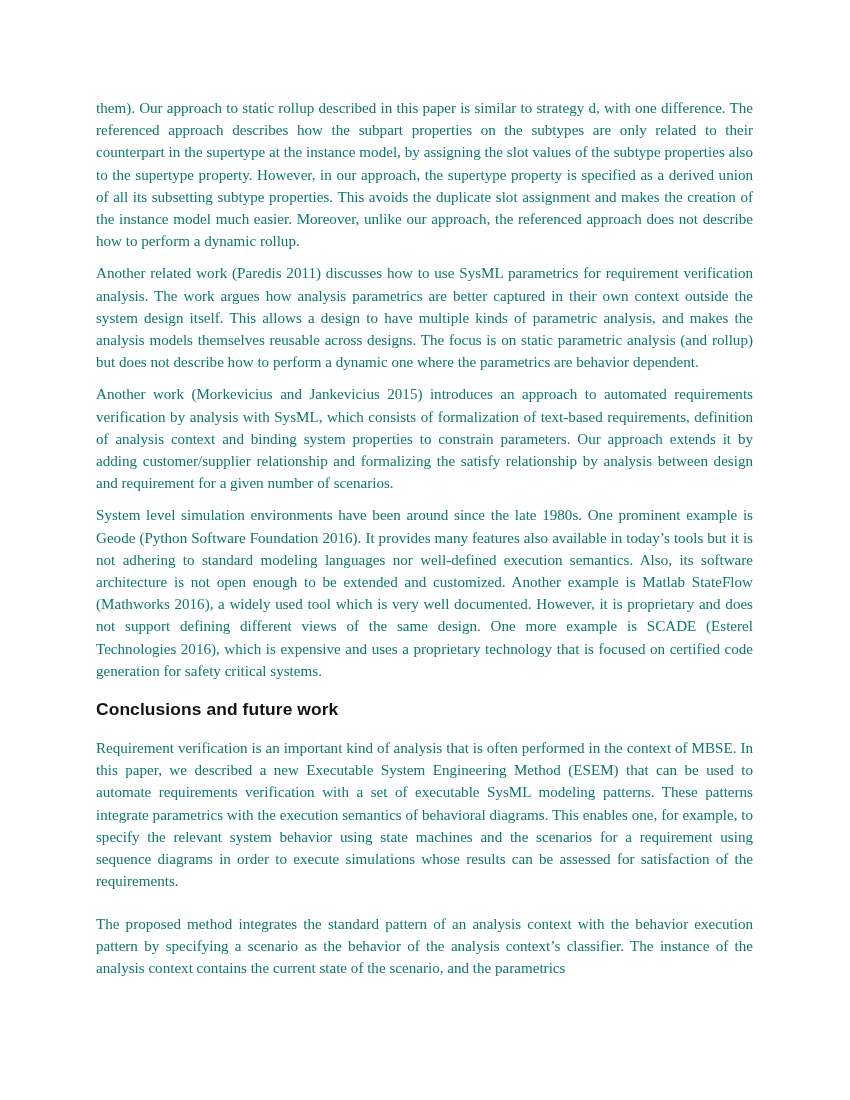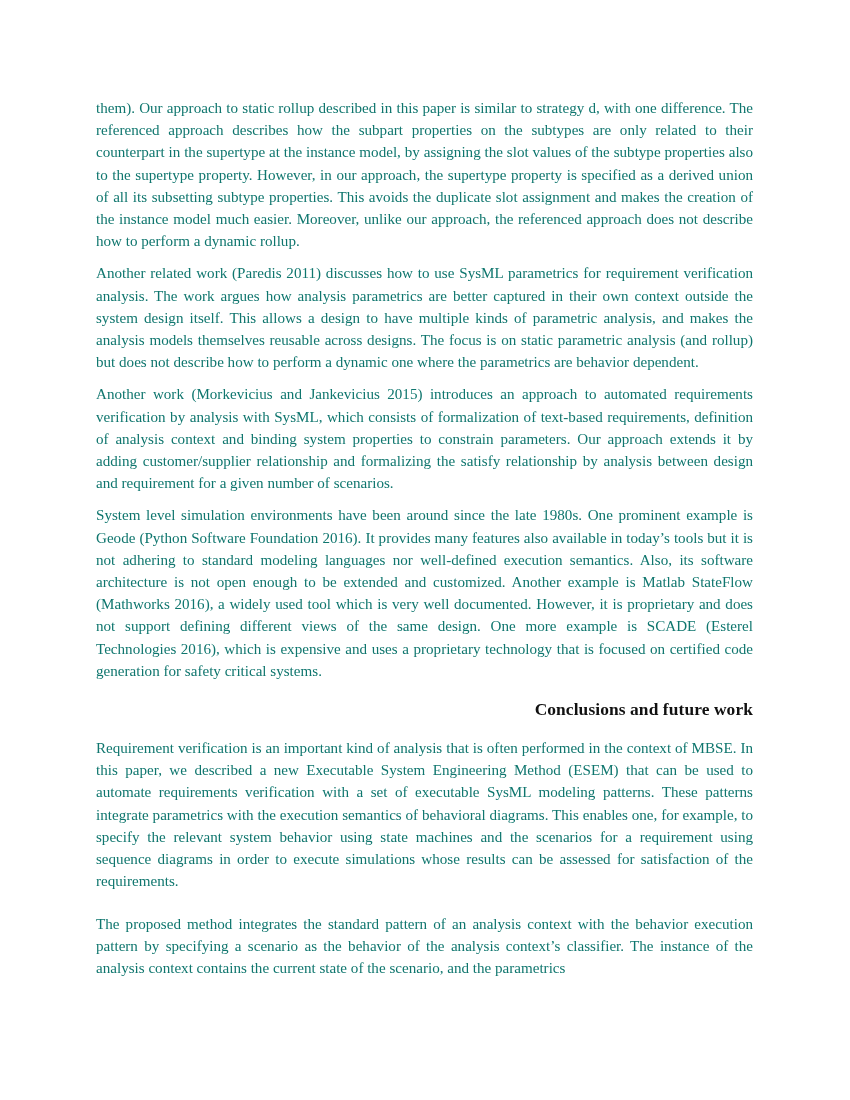--- a/index.html
+++ b/index.html
@@ -49,25 +49,25 @@
   }
 
   p.body-par:last-child {
     margin-bottom: 0;
     margin-top: 20px;
   }
 
   h2.section-heading {
     margin: 15px 0 5px 0;
     padding: 0;
-    font-family: Liberation Serif, serif;
+    font-family: Liberation Sans, sans-serif;
     font-size: 17.4px;
     line-height: 24px;
     font-weight: bold;
-    text-align: right;
+    text-align: left;
     color: #111111;
     letter-spacing: 0.1px;
   }
 
   
   h2.section-heading + p.body-par {
     margin-top: 16px;
   }
 </style>
 </head>

